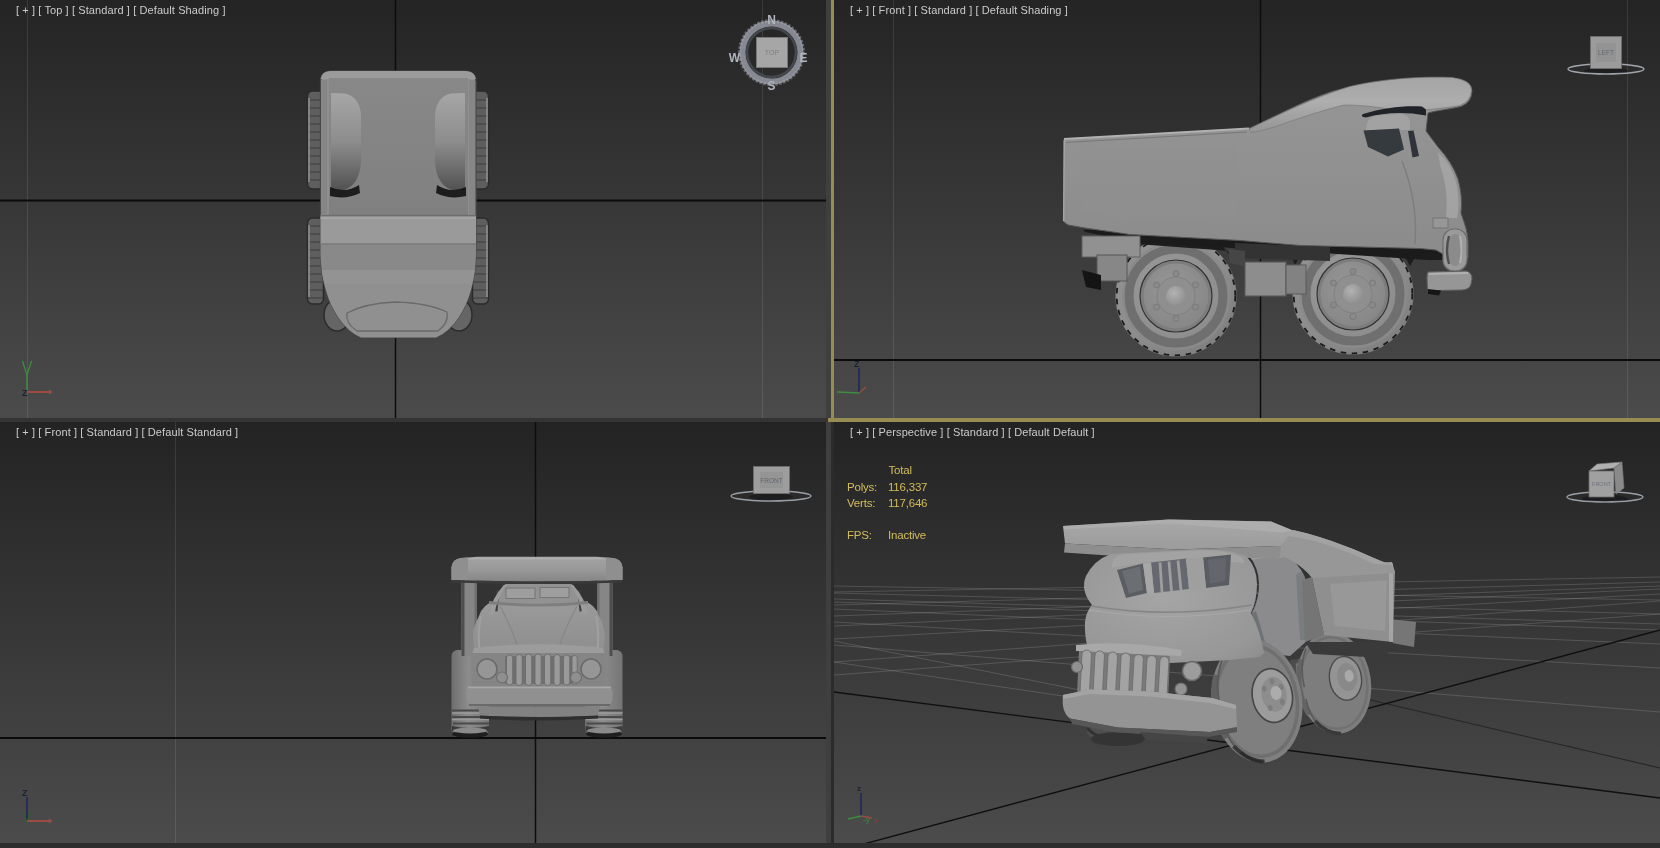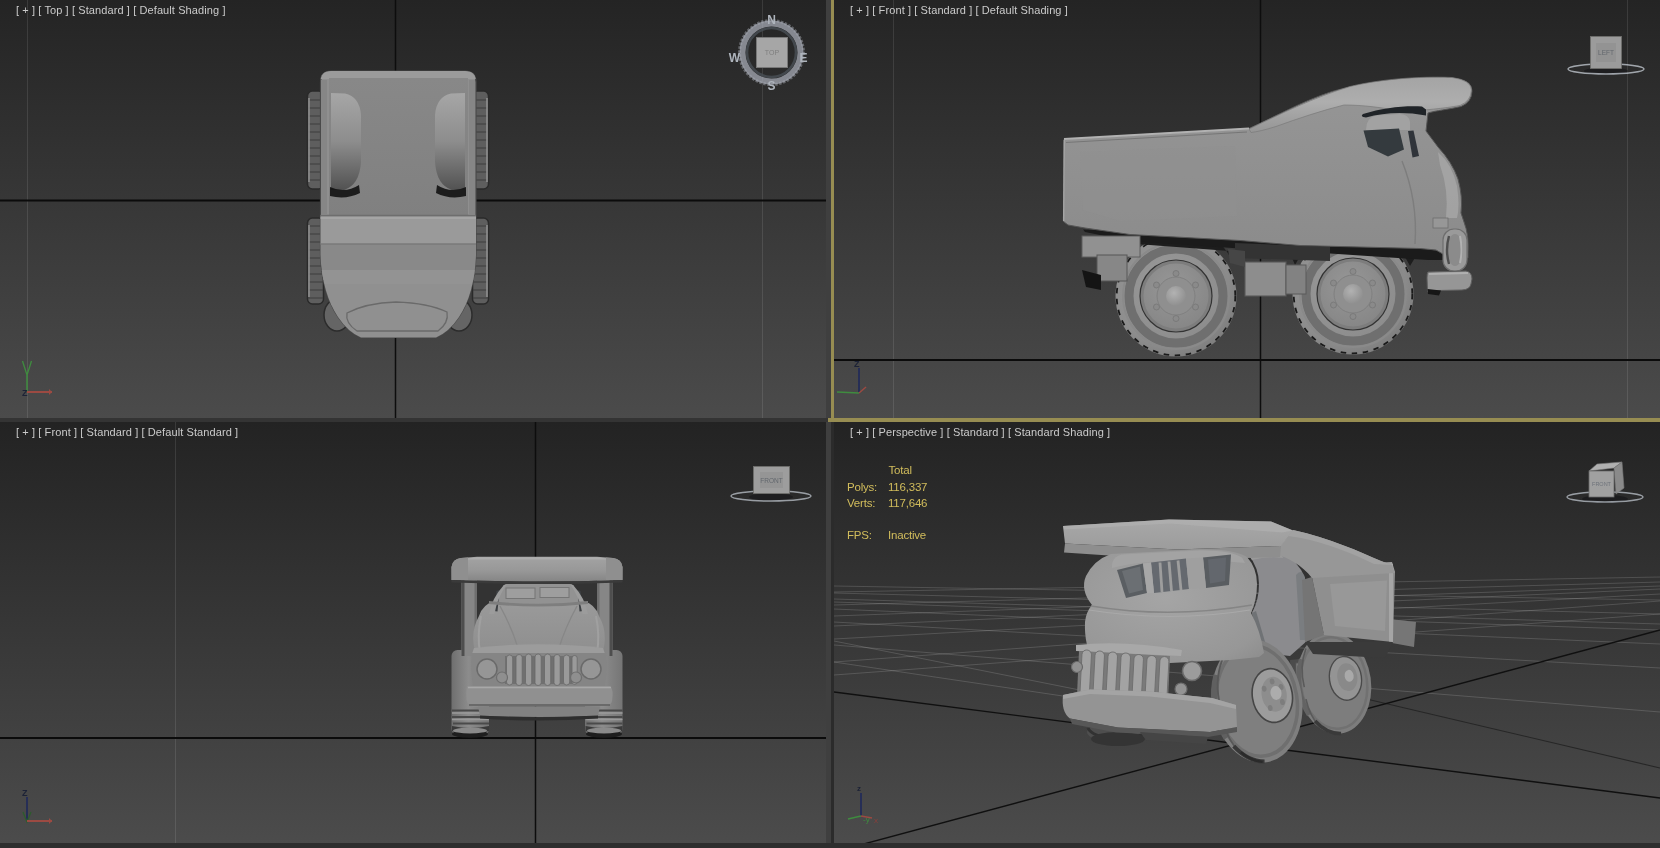--- a/index.html
+++ b/index.html
@@ -517,21 +517,21 @@
   </g>
   <g id="tripodBR">
     <line x1="861" y1="816" x2="861" y2="793" stroke="#262e56" stroke-width="2"></line>
     <line x1="861" y1="816" x2="848" y2="819" stroke="#3f8c3f" stroke-width="1.5"></line>
     <line x1="861" y1="816" x2="872" y2="818" stroke="#9c4a42" stroke-width="1.5"></line>
     <text x="857" y="791" font-size="8" fill="#1c2236" font-weight="bold">z</text>
     <text x="863" y="822" font-size="8" fill="#3f8c3f">-y</text>
     <text x="874" y="823" font-size="8" fill="#8a3f3a">x</text>
   </g>
 </svg>
-<div class="lbl">[ + ] [ Perspective ] [ Standard ] [ Standard Shading ]</div>
+<div class="lbl">[ + ] [ Perspective ] [ Standard ] [ Default Default ]</div>
 </div>
 
 <div style="position:absolute;left:826px;top:0;width:5px;height:848px;background:#3f3f3f"></div>
 <div style="position:absolute;left:831px;top:421px;width:3px;height:427px;background:#2b2b2b"></div>
 <div style="position:absolute;left:0;top:418px;width:831px;height:4px;background:#343434"></div>
 <div style="position:absolute;left:831px;top:0;width:3px;height:421px;background:#978d52"></div>
 <div style="position:absolute;left:828px;top:418px;width:832px;height:3.5px;background:#978d52"></div>
 <div style="position:absolute;left:0;top:843px;width:1660px;height:5px;background:#2e2e2e"></div>
 
 </body></html>

